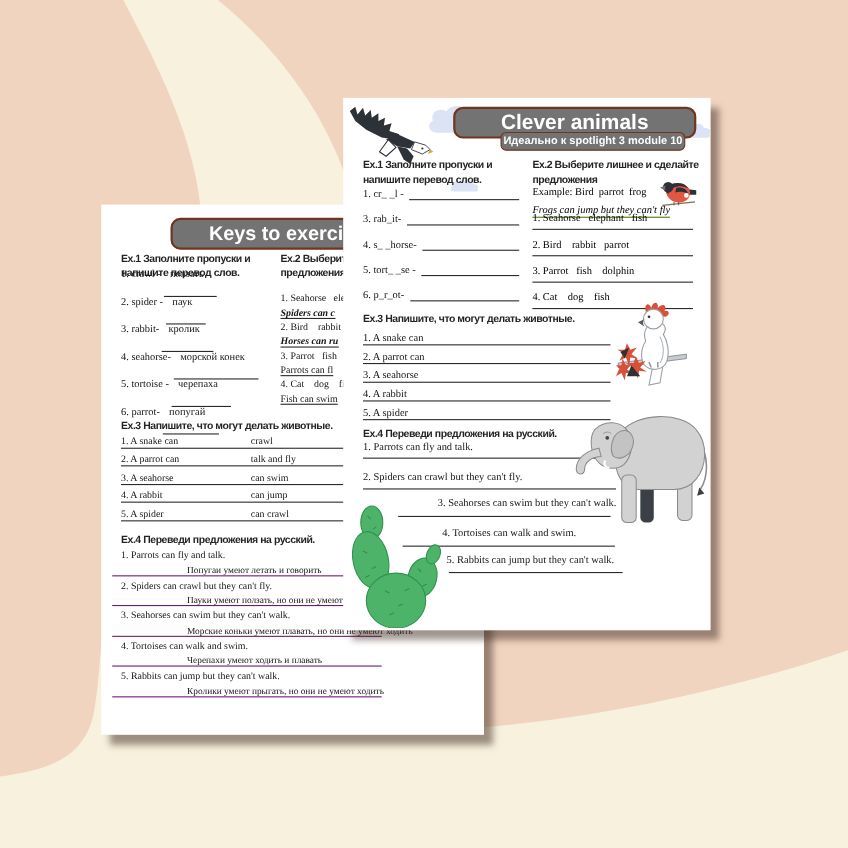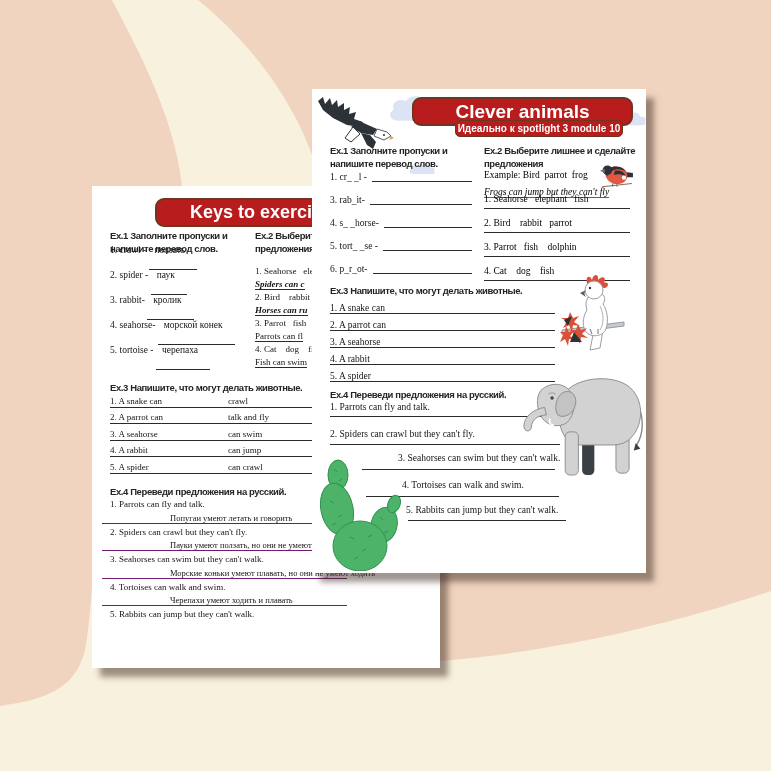--- a/index.html
+++ b/index.html
@@ -1,21 +1,21 @@
 <!DOCTYPE html>
 <html><head>
 <meta charset="utf-8">
 <style>
   html,body{margin:0;padding:0;}
   body{width:771px;height:771px;overflow:hidden;background:#f8f1dd;}
   .stage{position:relative;width:771px;height:771px;overflow:hidden;font-family:"Liberation Serif",serif;}
   .bg{position:absolute;left:0;top:0;}
   .page{position:absolute;background:#ffffff;box-shadow:8px 9px 6px rgba(66,46,36,.5);}
   .abs{position:absolute;}
-  .banner{position:absolute;background:#b91c1c;border:2px solid #6e3520;border-radius:9px;color:#fff;
+  .banner{position:absolute;background:#737373;border:2px solid #6e3520;border-radius:9px;color:#fff;
           font-family:"Liberation Sans",sans-serif;font-weight:bold;display:flex;align-items:center;justify-content:center;
           box-sizing:border-box;white-space:nowrap;}
   .hdr{font:bold 9.5px/12.5px "Liberation Sans",sans-serif;color:#242424;letter-spacing:-0.4px;white-space:nowrap;}
   .serif{font:9.5px/13px "Liberation Serif",serif;color:#141414;}
   .pre{white-space:pre;}
   .it{font-style:italic;font-weight:bold;}
   
   .fx1-row{display:flex;align-items:flex-end;height:23px;font:9.5px "Liberation Serif",serif;color:#141414;}
   .fx1-row .fill{flex:1;border-bottom:1px solid #2a2a2a;height:2px;margin-left:3px;}
   
@@ -76,20 +76,24 @@
           <span class="pre">3. rabbit- </span>
           <span class="ans">кролик</span>
         </div>
       <div class="bx1-row">
           <span class="pre">4. seahorse- </span>
           <span class="ans">морской конек</span>
         </div>
       <div class="bx1-row">
           <span class="pre">5. tortoise - </span>
           <span class="ans">черепаха</span>
+        </div>
+      <div class="bx1-row">
+          <span class="pre">6. parrot- </span>
+          <span class="ans">попугай</span>
         </div>
     </div>
 
     <div class="abs" style="left:163px;top:44px;">
       <div class="hdr">Ex.2 Выберите лишнее и сделайте</div>
       <div class="hdr">предложения</div>
       <div style="height:10px;"></div>
       <div class="bx2-line">1. Seahorse   elephant   fish</div>
       <div class="bx2-line"><span class="key it">Spiders can c</span></div>
       <div class="bx2-line">2. Bird    rabbit   parrot</div>
@@ -145,20 +149,23 @@
           </div>
       </div>
       <div>
         <div class="bx4-sent" style="padding-left:8px;">4. Tortoises can walk and swim.</div>
         <div class="bx4-tr">
             <span>Черепахи умеют ходить и плавать</span>
           </div>
       </div>
       <div>
         <div class="bx4-sent" style="padding-left:8px;">5. Rabbits can jump but they can't walk.</div>
+        <div class="bx4-tr">
+            <span>Кролики умеют прыгать, но они не умеют ходить</span>
+          </div>
       </div>
     </div>
   </div>
 
   <div class="page" style="left:312px;top:89px;width:334px;height:484px;">
 
     <svg class="abs" style="left:74px;top:6px;" width="74" height="27" viewBox="0 0 60 22">
       <path d="M10,21 C3,21 1,15 6,12 C4,6 10,2 16,5 C19,0 28,0 31,4 C36,0 44,2 45,8 C52,7 56,12 52,16 C56,20 50,22 45,21 Z" fill="#dbe3f4"></path>
     </svg>
     <svg class="abs" style="left:298px;top:22px;" width="40" height="15" viewBox="0 0 60 22">

